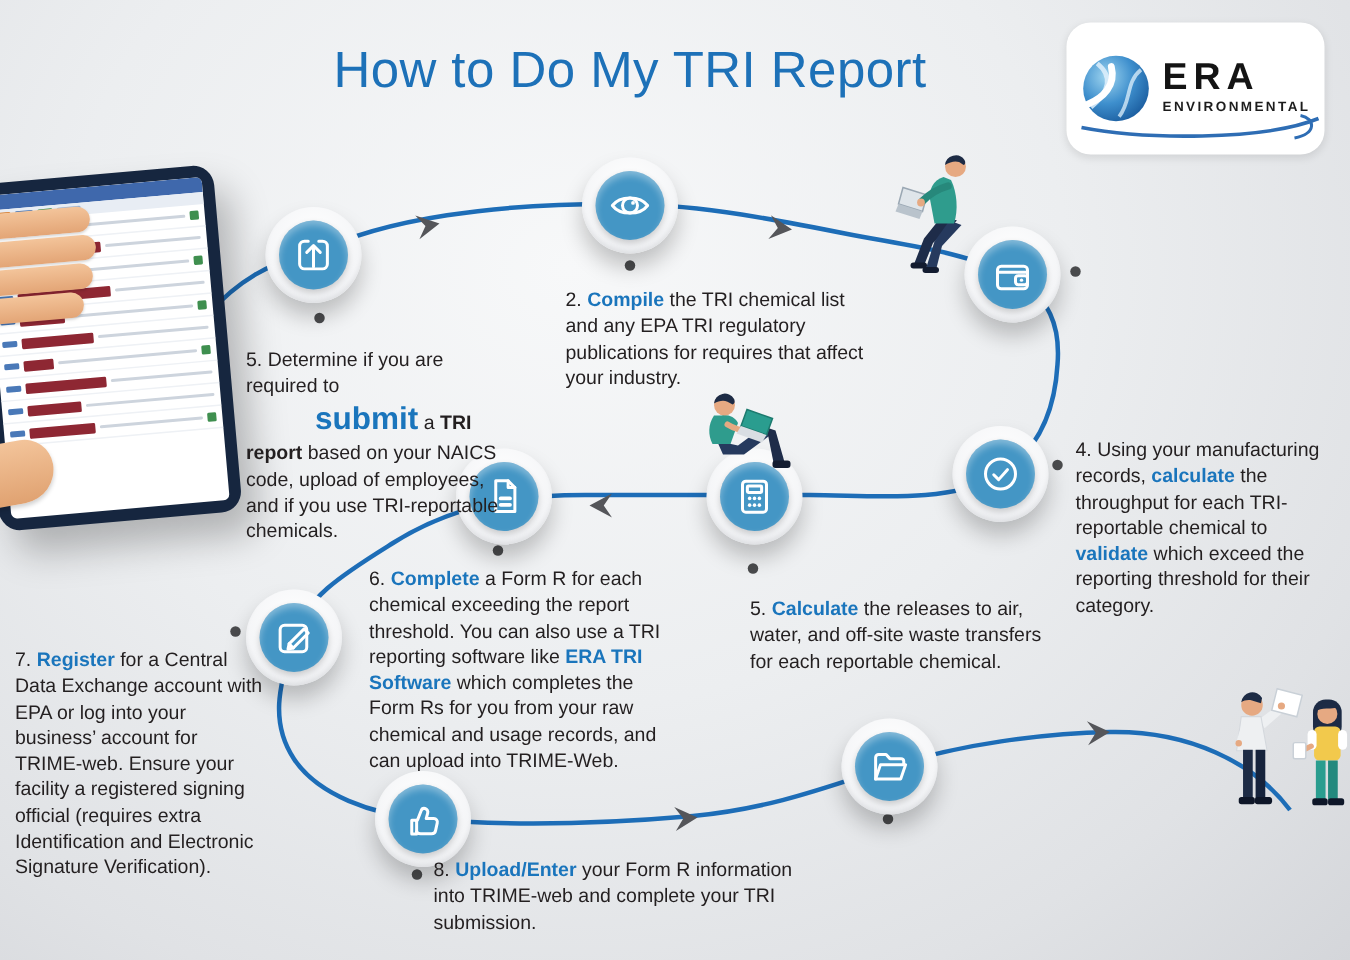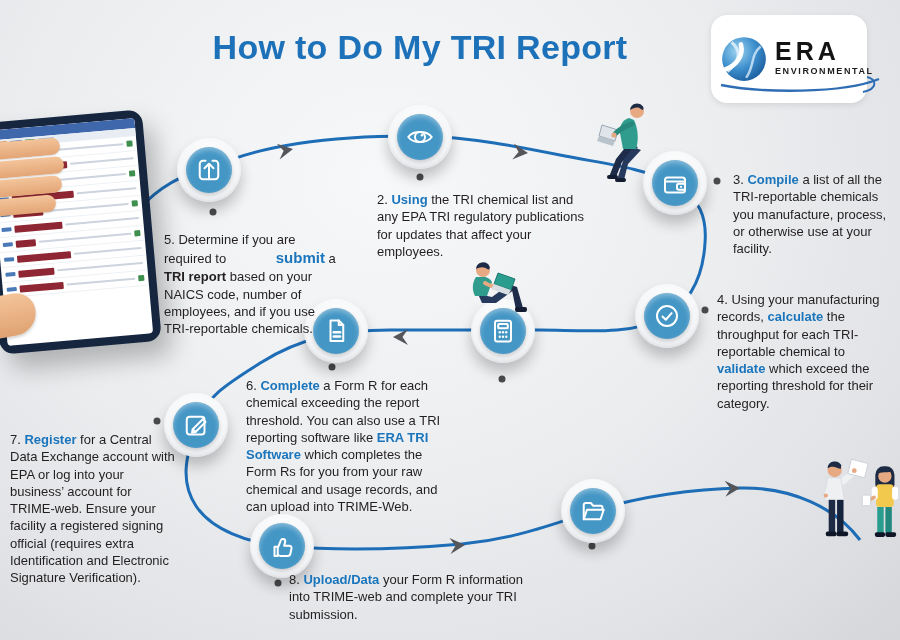--- a/index.html
+++ b/index.html
@@ -3,35 +3,35 @@
 <meta charset="utf-8">
 <style>
   html,body{margin:0;padding:0;}
   .canvas{
     position:relative;width:900px;height:640px;overflow:hidden;
     font-family:"Liberation Sans",sans-serif;
     background:radial-gradient(ellipse at 42% 28%, #f7f8f9 0%, #eceef0 45%, #e0e2e5 78%, #d4d6da 100%);
   }
   
   .title{position:absolute;top:28px;left:160px;width:520px;text-align:center;
-    font-size:34px;font-weight:bold;color:#1d71b8;letter-spacing:.3px;}
-  
-  .logo{position:absolute;left:711px;top:15px;width:156px;height:88px;background:#fff;
+    font-size:34px;font-weight:normal;color:#1d71b8;letter-spacing:.3px;}
+  
+  .logo{position:absolute;left:711px;top:15px;width:172px;height:88px;background:#fff;
     border-radius:16px;box-shadow:0 2px 6px rgba(0,0,0,.10);}
   .logo-globe{position:absolute;left:8px;top:19px;}
   .logo-brand{position:absolute;left:64px;top:22px;font-size:25px;font-weight:bold;letter-spacing:4px;color:#141414;}
   .logo-sub{position:absolute;left:64px;top:51px;font-size:9px;font-weight:bold;letter-spacing:1.6px;color:#1c1c1c;}
   .logo-tag{position:absolute;left:70px;top:65px;font-size:10.5px;color:#33699f;letter-spacing:.3px;}
   .logo-swoosh{position:absolute;left:6px;top:58px;}
   
   .step-text{position:absolute;font-size:13px;line-height:1.33;color:#231f20;}
   .seg-plain{}
   .seg-keyword{color:#1a75bc;font-weight:bold;}
   .seg-bold{font-weight:bold;}
-  [data-name="step-1-text"] .seg-keyword{font-size:15px;margin-left:46px;}
+  [data-name="step-1-text"] .seg-keyword{font-size:21px;margin-left:46px;}
   
   .node{position:absolute;width:64px;height:64px;border-radius:50%;
     background:radial-gradient(circle at 50% 32%, #ffffff 0%, #f4f5f7 62%, #e2e4e8 100%);
     box-shadow:0 9px 14px rgba(0,0,0,.22), inset 0 -2px 3px rgba(0,0,0,.05);}
   .node-inner{position:absolute;inset:9px;border-radius:50%;background:#4496c5;
     box-shadow:inset 0 3px 5px rgba(255,255,255,.35), 0 2px 4px rgba(0,0,0,.18);
     display:flex;align-items:center;justify-content:center;}
   .node-inner svg{width:30px;height:30px;}
   
   .scene{position:absolute;left:0;top:0;}
@@ -315,21 +315,21 @@
     <rect x="60" y="29" width="5" height="11" rx="2.5" fill="#ffffff"></rect>
     <rect x="77" y="29" width="5" height="11" rx="2.5" fill="#ffffff"></rect>
     <path d="M62 38 l-5.4 2.6" stroke="#e6a982" stroke-width="3" stroke-linecap="round"></path>
     <rect x="52" y="36" width="7" height="9" rx="1" fill="#fff" stroke="#c9d0d7" stroke-width=".8"></rect>
     <rect x="64.6" y="46" width="5.4" height="22" fill="#2a9d8f"></rect>
     <rect x="71.4" y="46" width="5.4" height="22" fill="#23897e"></rect>
     <rect x="62.6" y="67" width="8.6" height="4" rx="1.5" fill="#0e1628"></rect>
     <rect x="71.4" y="67" width="9" height="4" rx="1.5" fill="#0e1628"></rect>
   </svg>
 
-  <div class="step-text" style="left:164px;top:231px;width:178px" data-name="step-1-text"><span class="seg-plain">5.  Determine if you are required to </span><span class="seg-keyword">submit</span><span class="seg-plain"> a </span><span class="seg-bold">TRI report</span><span class="seg-plain"> based on your NAICS code, number of employees, and if you use TRI-reportable chemicals.</span></div>
-  <div class="step-text" style="left:377px;top:191px;width:208px" data-name="step-2-text"><span class="seg-plain">2.  </span><span class="seg-keyword">Using</span><span class="seg-plain"> the TRI chemical list and any EPA TRI regulatory publications for updates that affect your employees.</span></div>
-  <div class="step-text" style="left:733px;top:171px;width:158px" data-name="step-3-text"><span class="seg-plain">3.  </span><span class="seg-keyword">Compile</span><span class="seg-plain"> a list of all the TRI-reportable chemicals you manufacture, process, or otherwise use at your facility.</span></div>
+  <div class="step-text" style="left:164px;top:231px;width:178px" data-name="step-1-text"><span class="seg-plain">5.  Determine if you are required to </span><span class="seg-keyword">submit</span><span class="seg-plain"> a </span><span class="seg-bold">TRI report</span><span class="seg-plain"> based on your NAICS code, upload of employees, and if you use TRI-reportable chemicals.</span></div>
+  <div class="step-text" style="left:377px;top:191px;width:208px" data-name="step-2-text"><span class="seg-plain">2.  </span><span class="seg-keyword">Compile</span><span class="seg-plain"> the TRI chemical list and any EPA TRI regulatory publications for requires that affect your industry.</span></div>
   <div class="step-text" style="left:717px;top:291px;width:172px" data-name="step-4-text"><span class="seg-plain">4.  Using your manufacturing records, </span><span class="seg-keyword">calculate</span><span class="seg-plain"> the throughput for each TRI-reportable chemical to </span><span class="seg-keyword">validate</span><span class="seg-plain"> which exceed the reporting threshold for their category.</span></div>
+  <div class="step-text" style="left:500px;top:397px;width:204px" data-name="step-5-text"><span class="seg-plain">5.  </span><span class="seg-keyword">Calculate</span><span class="seg-plain"> the releases to air, water, and off-site waste transfers for each reportable chemical.</span></div>
   <div class="step-text" style="left:246px;top:377px;width:208px" data-name="step-6-text"><span class="seg-plain">6.  </span><span class="seg-keyword">Complete</span><span class="seg-plain"> a Form R for each chemical exceeding the report threshold. You can also use a TRI reporting software like </span><span class="seg-keyword">ERA TRI Software</span><span class="seg-plain"> which completes the Form Rs for you from your raw chemical and usage records, and can upload into TRIME-Web.</span></div>
   <div class="step-text" style="left:10px;top:431px;width:166px" data-name="step-7-text"><span class="seg-plain">7.  </span><span class="seg-keyword">Register</span><span class="seg-plain"> for a Central Data Exchange account with EPA or log into your business’ account for TRIME-web. Ensure your facility a registered signing official (requires extra Identification and Electronic Signature Verification).</span></div>
-  <div class="step-text" style="left:289px;top:571px;width:258px" data-name="step-8-text"><span class="seg-plain">8.  </span><span class="seg-keyword">Upload/Data</span><span class="seg-plain"> your Form R information into TRIME-web and complete your TRI submission.</span></div>
+  <div class="step-text" style="left:289px;top:571px;width:258px" data-name="step-8-text"><span class="seg-plain">8.  </span><span class="seg-keyword">Upload/Enter</span><span class="seg-plain"> your Form R information into TRIME-web and complete your TRI submission.</span></div>
 
 </div>
 
 </body></html>

